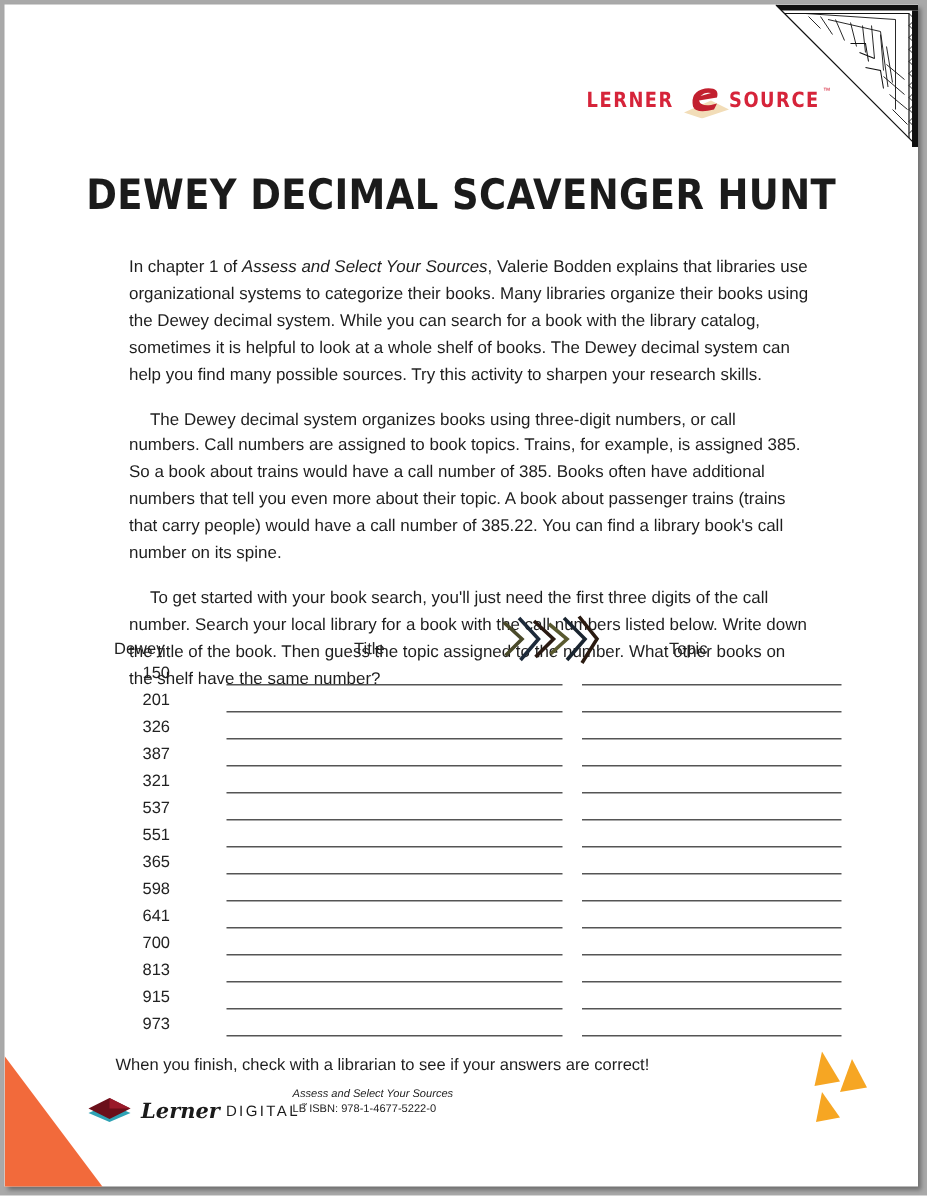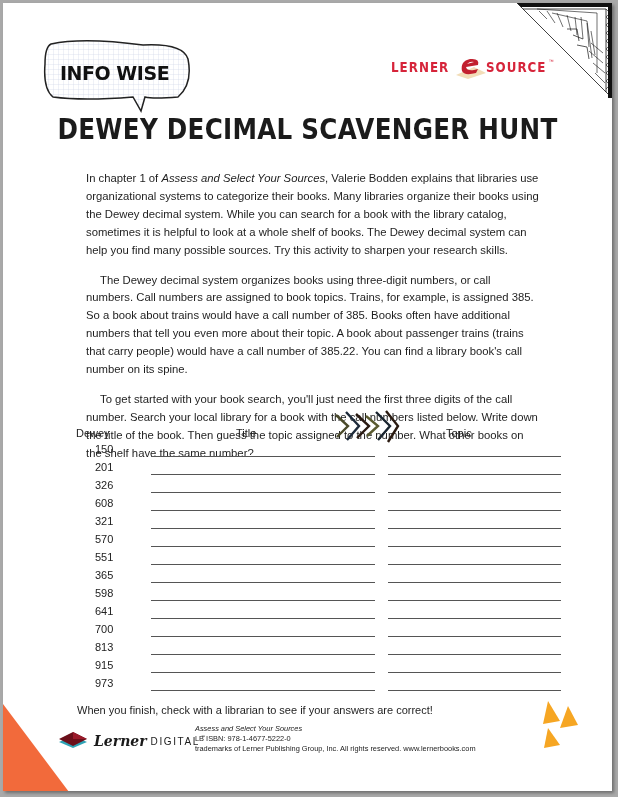--- a/index.html
+++ b/index.html
@@ -66,35 +66,20 @@
   .ld-tm { font-size:4px; position:relative; top:-5px; margin-left:1px; }
   .credits { position:absolute; left:192px; top:721px; font-size:7.4px; line-height:10px; color:#222; }
   .credits .book { font-style:italic; }
   .yellow { position:absolute; left:535px; top:698px; width:50px; height:60px; }
 </style>
 </head>
 <body>
 
 <div class="page">
 
-  <div class="bubble">
-    <svg width="150" height="75" viewBox="0 0 150 75">
-      <defs>
-        <pattern id="grid" width="5" height="5" patternUnits="userSpaceOnUse">
-          <path d="M5 0 L0 0 0 5" fill="none" stroke="#c9cfe3" stroke-width="0.6"></path>
-        </pattern>
-        <clipPath id="bclip">
-            <path d="M8 5 Q40 -2 100 6 Q140 4 145 20 Q150 45 135 58 Q110 60 102 58 L98 72 L90 58 Q40 62 10 58 Q0 50 2 25 Q2 8 8 5 Z"></path>
-          </clipPath>
-      </defs>
-      <rect x="0" y="0" width="150" height="75" fill="url(#grid)" clip-path="url(#bclip)"></rect>
-      <path d="M8 5 Q40 -2 100 6 Q140 4 145 20 Q150 45 135 58 Q110 60 102 58 L98 72 L90 58 Q40 62 10 58 Q0 50 2 25 Q2 8 8 5 Z" fill="none" stroke="#222" stroke-width="1.5"></path>
-    </svg>
-    <span class="bubble-label">INFO WISE</span>
-  </div>
 
   <div class="ls-logo">
     <span class="ls-word">LERNER</span>
     <svg class="ls-e" viewBox="0 0 34 24">
       <polygon points="2,20 20,12 32,18 14,24" fill="#f2ddb8"></polygon>
       <path d="M8 16 Q6 6 16 4 Q26 3 24 10 L12 12 Q13 16 20 15 L24 14 L22 18 Q10 21 8 16 Z" fill="#c2202f"></path>
       <path d="M13 9 Q16 6 20 7 L13 9 Z" fill="#fff"></path>
     </svg>
     <span class="ls-word right">SOURCE</span>
     <span class="ls-tm">™</span>
@@ -144,31 +129,31 @@
         <span class="num">201</span>
         <span class="line-title"></span>
         <span class="line-topic"></span>
       </div>
     <div class="row" style="top:36px">
         <span class="num">326</span>
         <span class="line-title"></span>
         <span class="line-topic"></span>
       </div>
     <div class="row" style="top:54px">
-        <span class="num">608</span>
+        <span class="num">387</span>
         <span class="line-title"></span>
         <span class="line-topic"></span>
       </div>
     <div class="row" style="top:72px">
         <span class="num">321</span>
         <span class="line-title"></span>
         <span class="line-topic"></span>
       </div>
     <div class="row" style="top:90px">
-        <span class="num">570</span>
+        <span class="num">537</span>
         <span class="line-title"></span>
         <span class="line-topic"></span>
       </div>
     <div class="row" style="top:108px">
         <span class="num">551</span>
         <span class="line-title"></span>
         <span class="line-topic"></span>
       </div>
     <div class="row" style="top:126px">
         <span class="num">365</span>
@@ -220,21 +205,20 @@
       <polygon points="15,2 29,9 15,9" fill="#9a1a2a"></polygon>
     </svg>
     <span class="ld-script">Lerner</span>
     <span class="ld-digital">DIGITAL</span>
     <span class="ld-tm">™</span>
   </div>
 
   <div class="credits">
     <div class="book">Assess and Select Your Sources</div>
     <div>LB ISBN: 978-1-4677-5222-0</div>
-    <div>trademarks of Lerner Publishing Group, Inc. All rights reserved. www.lernerbooks.com</div>
   </div>
 
   <svg class="yellow" viewBox="0 0 50 60">
     <polygon points="10,0 22,20 5,23" fill="#f6a623"></polygon>
     <polygon points="30,5 40,24 22,27" fill="#f6a623"></polygon>
     <polygon points="10,27 22,44 6,47" fill="#f6a623"></polygon>
   </svg>
 </div>
 
 </body></html>

